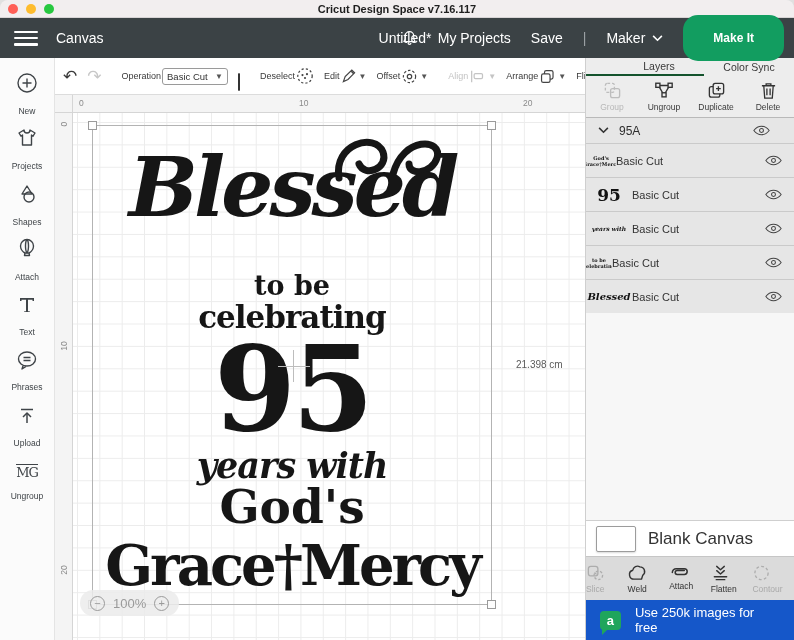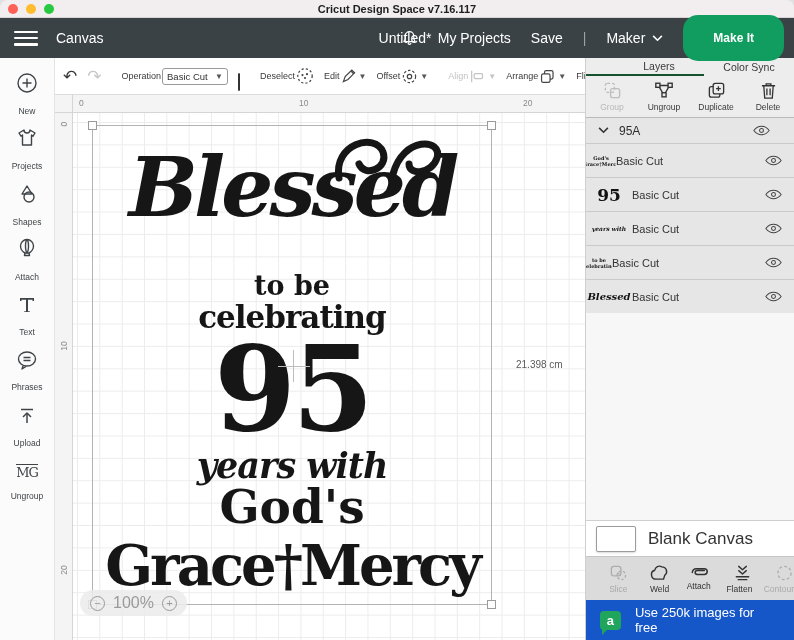--- a/index.html
+++ b/index.html
@@ -97,21 +97,21 @@
   .flourish { position:absolute; left:238px; top:2px; }
   .crosshair-h { position:absolute; left:185px; top:240px; width:32px; height:1px; background:#bdbdbd; }
   .crosshair-v { position:absolute; left:200px; top:224px; width:1px; height:32px; background:#bdbdbd; }
   .size-label { position:absolute; left:443px; top:246px; font-size:10px; color:#5a5a5a; }
 
   .zoom-pill { position:absolute; left:7px; top:477px; height:26px; padding:0 10px;
                display:flex; align-items:center; gap:8px; background:rgba(235,235,235,.85);
                border-radius:14px; color:#9a9a9a; }
   .zoom-circle { width:15px; height:15px; border:1.4px solid #9a9a9a; border-radius:50%;
                  display:flex; align-items:center; justify-content:center; font-size:11px; line-height:1; cursor:pointer; }
-  .zoom-text { font-size:16px; }
+  .zoom-text { font-size:13px; }
 
   
   .panel { width:209px; border-left:1px solid #cfcfcf; display:flex; flex-direction:column; background:#f7f7f7; }
   .tabs { height:18px; display:flex; background:#ededed; flex:0 0 auto; }
   .tab { flex:1; font-size:10.5px; color:#3a3a3a; display:flex; align-items:center; justify-content:center; cursor:pointer; }
   .tab.active { border-bottom:2px solid #14532d;padding-left:28px; }
   .panel-actions { height:42px; background:#ededed; border-bottom:1px solid #b9b9b9;
                    display:flex; flex:0 0 auto; }
   .pa-btn { flex:1; display:flex; flex-direction:column; align-items:center; justify-content:center; gap:2px; cursor:pointer; }
   .pa-label { font-size:8.5px; color:#3a3a3a; }
@@ -129,21 +129,21 @@
   .t5 { font-size:10px; font-style:italic; font-weight:bold; }
   .layer-label { flex:1; font-size:11px; color:#333; }
   .eye { margin-right:12px; cursor:pointer; flex:0 0 auto; display:flex; }
   .panel-filler { flex:1; background:#f7f7f7; }
   .blank-row { height:36px; background:#fff; border-top:1px solid #cfcfcf; display:flex; align-items:center;
                padding:0 10px; gap:12px; flex:0 0 auto; }
   .blank-swatch { width:40px; height:26px; background:#fff; border:1px solid #9c9c9c; border-radius:2px;
                   box-shadow:0 1px 2px rgba(0,0,0,.15); cursor:pointer; }
   .blank-label { font-size:17px; color:#333; }
   .bottom-bar { height:44px; background:#dbdbdb; display:flex; flex:0 0 auto; border-top:1px solid #c6c6c6; }
-  .bb-btn { flex:1; display:flex; flex-direction:column; align-items:flex-end; justify-content:center; gap:2px; cursor:pointer; }
+  .bb-btn { flex:1; display:flex; flex-direction:column; align-items:flex-start; justify-content:center; gap:2px; cursor:pointer; }
   .bb-label { font-size:8.5px; color:#333; }
   .bb-btn.disabled .bb-label { color:#a9a9a9; }
   .banner { height:40px; background:#1557c9; display:flex; align-items:center; gap:14px;
             padding:0 14px; flex:0 0 auto; cursor:pointer; }
   .banner-icon { width:21px; height:19px; background:#1fa55c; border-radius:4px; position:relative;
                  display:flex; align-items:center; justify-content:center; color:#fff;
                  font-size:13px; font-weight:bold; font-family:"Liberation Sans", sans-serif; }
   .banner-icon::after { content:""; position:absolute; left:2px; bottom:-5px;
                         border:4px solid transparent; border-top-color:#1fa55c; border-left-color:#1fa55c; }
   .banner-text { color:#fff; font-size:13px; }

